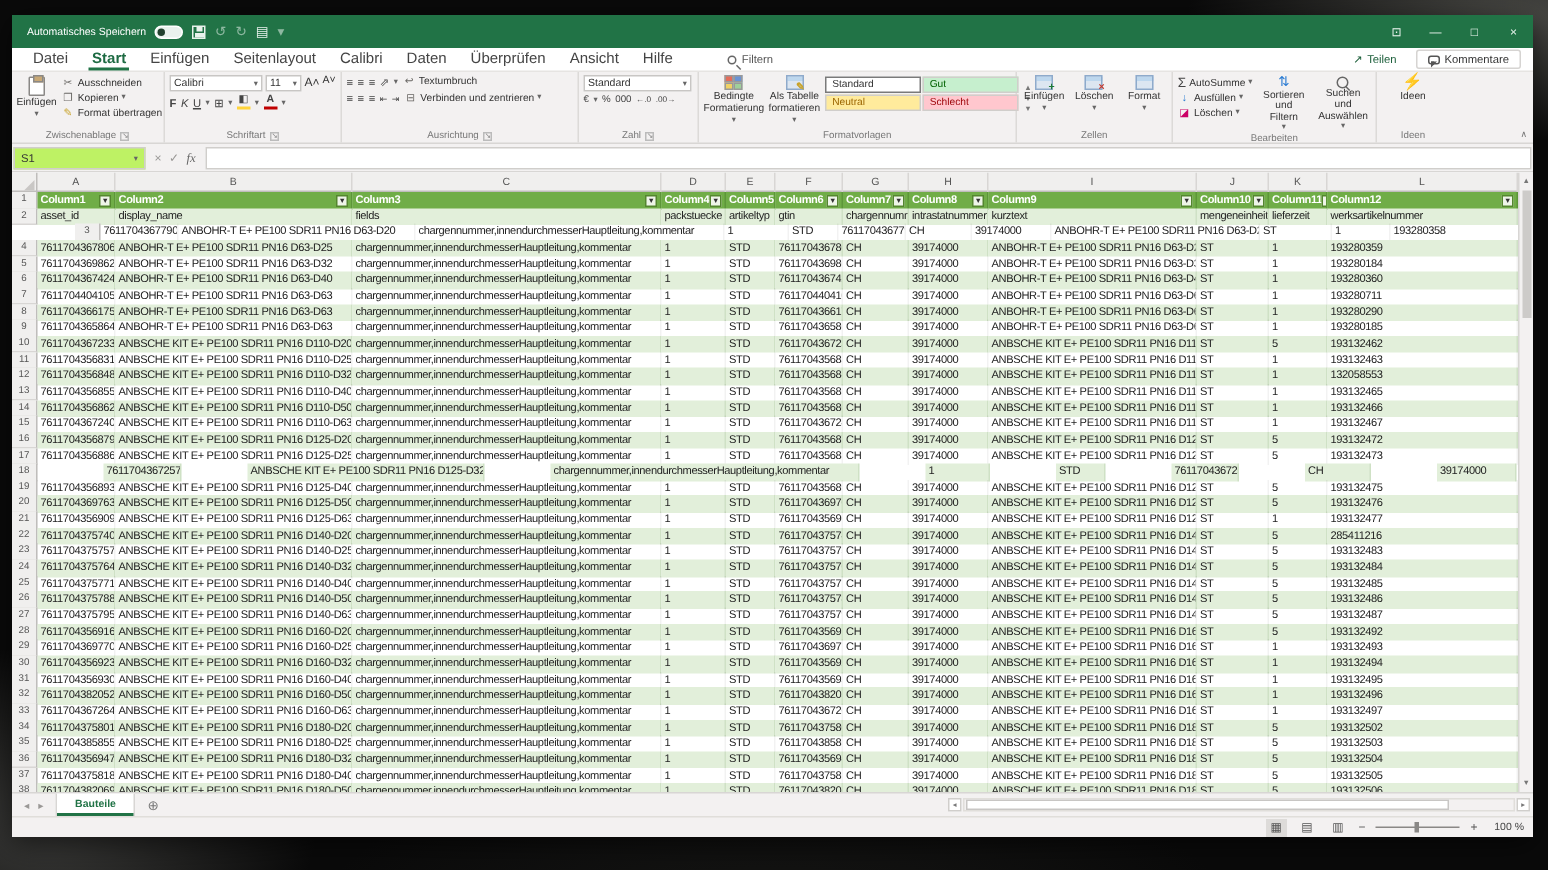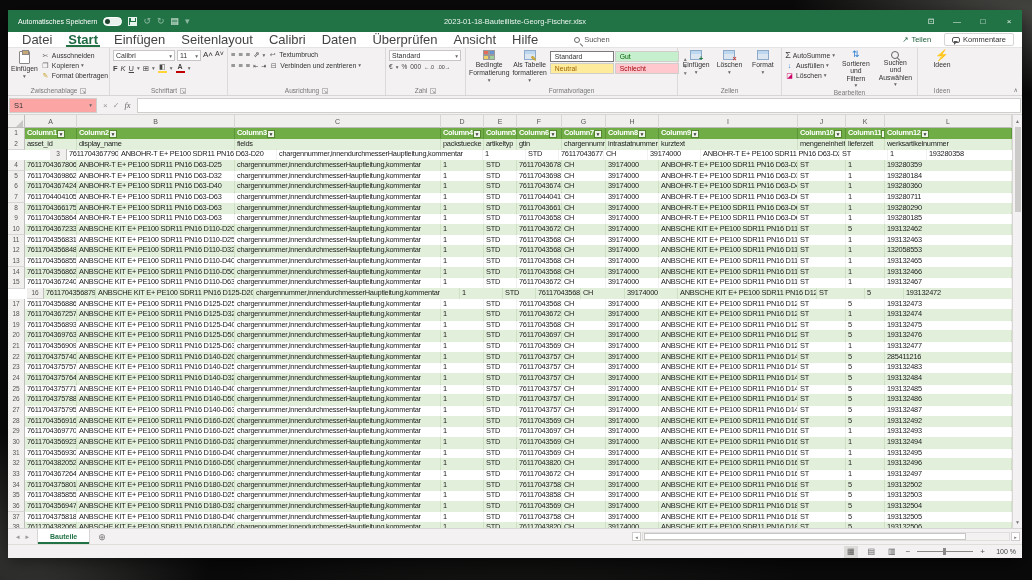--- a/index.html
+++ b/index.html
@@ -28,21 +28,21 @@
   .qicon { font-size:9px; color:#e8f2ec; line-height:10px; }
   .qicon.dim { opacity:.55; }
   .save-glyph { width:9px; height:9px; border:1px solid #e8f2ec; position:relative; }
   .save-glyph:before { content:""; position:absolute; left:2px; top:0; width:4px; height:3px; background:#e8f2ec; }
   .save-glyph:after { content:""; position:absolute; left:1px; bottom:0; width:6px; height:3px; background:#e8f2ec; }
   .title-center { position:absolute; left:0; right:0; text-align:center; font-size:7.5px; color:#eaf4ee; pointer-events:none; }
   .win-controls { margin-left:auto; display:flex; height:22px; }
   .win-btn { width:26px; display:flex; align-items:center; justify-content:center; font-size:8px; color:#eaf4ee; }
   
   .menubar { height:16px; background:#fff; display:flex; align-items:stretch; flex:none; border-bottom:1px solid #e6e4e2; padding-left:6px; }
-  .mtab { padding:0 8px; display:flex; align-items:center; font-size:13px; color:#444; position:relative; }
+  .mtab { padding:0 8px; display:flex; align-items:center; font-size:10px; color:#444; position:relative; }
   .mtab.active { color:#1e6b43; font-weight:bold; }
   .mtab.active:after { content:""; position:absolute; left:6px; right:6px; bottom:0; height:2px; background:#217346; }
   .msearch { display:flex; align-items:center; gap:4px; margin-left:28px; color:#555; }
   .mag { width:6px; height:6px; border:1px solid #666; border-radius:50%; position:relative; }
   .mag:after { content:""; position:absolute; left:5px; top:5px; width:4px; height:1px; background:#666; transform:rotate(45deg); transform-origin:left center; }
   .menubar-right { margin-left:auto; display:flex; align-items:center; gap:6px; padding-right:8px; }
   .mini-btn { display:flex; align-items:center; gap:3px; padding:1px 7px; font-size:7.5px; color:#185c37; }
   .mini-btn.boxed { border:1px solid #d6d4d2; background:#fff; border-radius:2px; color:#333; }
   .bubble { width:8px; height:6px; border:1px solid #555; border-radius:2px; position:relative; }
   .bubble:after { content:""; position:absolute; left:1px; bottom:-3px; border:2px solid transparent; border-top-color:#555; border-left-color:#555; width:0; height:0; }
@@ -75,38 +75,38 @@
   .cellgrid .ov { position:absolute; right:-2px; bottom:-3px; font-size:7px; font-weight:bold; line-height:7px; }
   .condfmt { width:12px; height:10px; margin-bottom:1px; display:grid; grid-template-columns:6px 6px; }
   .condfmt span { border:1px solid #999; }
   .caret { font-size:5.5px; color:#666; }
   .tworow-btn { display:flex; flex-direction:column; align-items:center; justify-content:center; font-size:6.8px; color:#333; text-align:center; line-height:1.1; padding:0 2px; }
   .sigma { font-size:9px; color:#444; }
   .bolt { color:#2b7cd3; font-size:11px; line-height:11px; }
   .collapse-caret { position:absolute; right:4px; bottom:2px; font-size:6px; color:#777; }
   
   .formulabar { height:19px; background:#f3f1f1; border-bottom:1px solid #d8d6d4; display:flex; align-items:center; flex:none; padding:2px 1px; gap:2px; }
-  .namebox { width:88px; height:15px; background:#fca5a5; border:1px solid #d0cecb; display:flex; align-items:center; padding:0 4px; font-size:7.5px; }
+  .namebox { width:88px; height:15px; background:#bef264; border:1px solid #d0cecb; display:flex; align-items:center; padding:0 4px; font-size:7.5px; }
   .namebox .caret { margin-left:auto; }
   .fbtns { display:flex; align-items:center; gap:5px; color:#9a9896; font-size:8px; padding:0 4px; }
   .fx { font-style:italic; font-family:"Liberation Serif", serif; color:#666; font-size:8.5px; }
   .finput { flex:1; height:15px; background:#fff; border:1px solid #d0cecb; }
   
   .gridwrap { flex:1; display:flex; overflow:hidden; background:#fff; }
   .gridmain { width:1004px; display:flex; flex-direction:column; overflow:hidden; }
   .colheads { height:13px; display:grid; flex:none; background:#f0efee; border-bottom:1px solid #bfbdbb; }
   .colheads .corner { border-right:1px solid #bfbdbb; position:relative; }
   .colheads .corner:after { content:""; position:absolute; right:1px; bottom:1px; border-left:7px solid transparent; border-bottom:7px solid #c9c7c5; }
   .colletter { font-size:7px; color:#555; text-align:center; line-height:13px; border-right:1px solid #d8d6d4; }
   .rows { flex:1; overflow:hidden; }
   .trow { display:grid; height:10.66px; }
   .rownum { background:#f0efee; border-right:1px solid #bfbdbb; border-bottom:1px solid #d8d6d4; font-size:6.5px; color:#555; text-align:center; line-height:10.5px; }
   .cell { font-size:7.4px; line-height:10.6px; padding:0 2px; white-space:nowrap; overflow:hidden; color:#222; letter-spacing:-0.25px; border-right:1px solid rgba(0,0,0,.05); }
   .trow.band .cell { background:#e2efda; border-right:1px solid rgba(76,124,47,.12); }
-  .trow.head .cell { background:#70ad47; color:#fff; font-weight:bold; display:flex; align-items:center; border-right:1px solid #5d9639; }
+  .trow.head .cell { background:#70ad47; color:#fff; font-weight:bold; display:flex; align-items:center; justify-content:space-between; border-right:1px solid #5d9639; }
   .filterbox { width:8px; height:8px; background:#eef5e8; border:1px solid #54862f; color:#333; font-size:5px; line-height:7px; text-align:center; flex:none; }
   
   .vscroll { width:10px; background:#f3f1f1; border-left:1px solid #d8d6d4; display:flex; flex-direction:column; align-items:center; }
   .vscroll .arr { height:12px; font-size:5px; color:#777; line-height:12px; }
   .vthumb { width:6px; height:85px; background:#cdcbc9; border-radius:0; }
   .vscroll .spacer { flex:1; }
   
   .sheetbar { height:16px; background:#f3f1f1; border-top:1px solid #d8d6d4; display:flex; align-items:stretch; flex:none; }
   .tabnav { display:flex; align-items:center; gap:6px; padding:0 8px; color:#9a9896; font-size:7px; }
   .sheettab { background:#fff; border-right:1px solid #d8d6d4; border-left:1px solid #d8d6d4; display:flex; align-items:center; padding:0 12px; font-size:7px; font-weight:bold; color:#217346; position:relative; }
@@ -136,42 +136,41 @@
       <span class="autosave-label">Automatisches Speichern</span>
       <span class="toggle">
           <span class="knob"></span>
         </span>
       <span class="save-glyph"></span>
       <span class="qicon dim">↺</span>
       <span class="qicon dim">↻</span>
       <span class="qicon">▤</span>
       <span class="qicon dim">▾</span>
     </div>
-    <div class="title-center">2023-01-18-Bauteilliste-Georg-Fischer.xlsx</div>
     <div class="win-controls">
       <span class="win-btn">⊡</span>
       <span class="win-btn">—</span>
       <span class="win-btn">□</span>
       <span class="win-btn">×</span>
     </div>
   </div>
 
   <div class="menubar">
     <span class="mtab">Datei</span>
     <span class="mtab active">Start</span>
     <span class="mtab">Einfügen</span>
     <span class="mtab">Seitenlayout</span>
     <span class="mtab">Calibri</span>
     <span class="mtab">Daten</span>
     <span class="mtab">Überprüfen</span>
     <span class="mtab">Ansicht</span>
     <span class="mtab">Hilfe</span>
     <span class="msearch">
       <span class="mag"></span>
-      <span>Suchen</span>
+      <span>Filtern</span>
     </span>
     <div class="menubar-right">
       <span class="mini-btn">
         <span>↗</span>
         <span>Teilen</span>
       </span>
       <span class="mini-btn boxed">
         <span class="bubble"></span>
         <span>Kommentare</span>
       </span>
@@ -686,21 +685,21 @@
             <span class="cell">1</span>
             <span class="cell">STD</span>
             <span class="cell">7611704367240</span>
             <span class="cell">CH</span>
             <span class="cell">39174000</span>
             <span class="cell">ANBSCHE KIT E+ PE100 SDR11 PN16 D110-D63</span>
             <span class="cell">ST</span>
             <span class="cell">1</span>
             <span class="cell">193132467</span>
           </div>
-          <div class="trow band" style="grid-template-columns: 17px 52px 158px 206px 43px 33px 45px 44px 53px 139px 48px 39px 127px; margin-left: 19px;">
+          <div class="trow band" style="grid-template-columns: 17px 52px 158px 206px 43px 33px 45px 44px 53px 139px 48px 39px 127px;">
             <span class="rownum">16</span>
             <span class="cell">7611704356879</span>
             <span class="cell">ANBSCHE KIT E+ PE100 SDR11 PN16 D125-D20</span>
             <span class="cell">chargennummer,innendurchmesserHauptleitung,kommentar</span>
             <span class="cell">1</span>
             <span class="cell">STD</span>
             <span class="cell">7611704356879</span>
             <span class="cell">CH</span>
             <span class="cell">39174000</span>
             <span class="cell">ANBSCHE KIT E+ PE100 SDR11 PN16 D125-D20</span>
@@ -716,21 +715,21 @@
             <span class="cell">1</span>
             <span class="cell">STD</span>
             <span class="cell">7611704356886</span>
             <span class="cell">CH</span>
             <span class="cell">39174000</span>
             <span class="cell">ANBSCHE KIT E+ PE100 SDR11 PN16 D125-D25</span>
             <span class="cell">ST</span>
             <span class="cell">5</span>
             <span class="cell">193132473</span>
           </div>
-          <div class="trow band" style="grid-template-columns: 17px 52px 158px 206px 43px 33px 45px 44px 53px 139px 48px 39px 127px;">
+          <div class="trow band" style="grid-template-columns: 17px 52px 158px 206px 43px 33px 45px 44px 53px 139px 48px 39px 127px; gap: 44px;">
             <span class="rownum">18</span>
             <span class="cell">7611704367257</span>
             <span class="cell">ANBSCHE KIT E+ PE100 SDR11 PN16 D125-D32</span>
             <span class="cell">chargennummer,innendurchmesserHauptleitung,kommentar</span>
             <span class="cell">1</span>
             <span class="cell">STD</span>
             <span class="cell">7611704367257</span>
             <span class="cell">CH</span>
             <span class="cell">39174000</span>
             <span class="cell">ANBSCHE KIT E+ PE100 SDR11 PN16 D125-D32</span>

